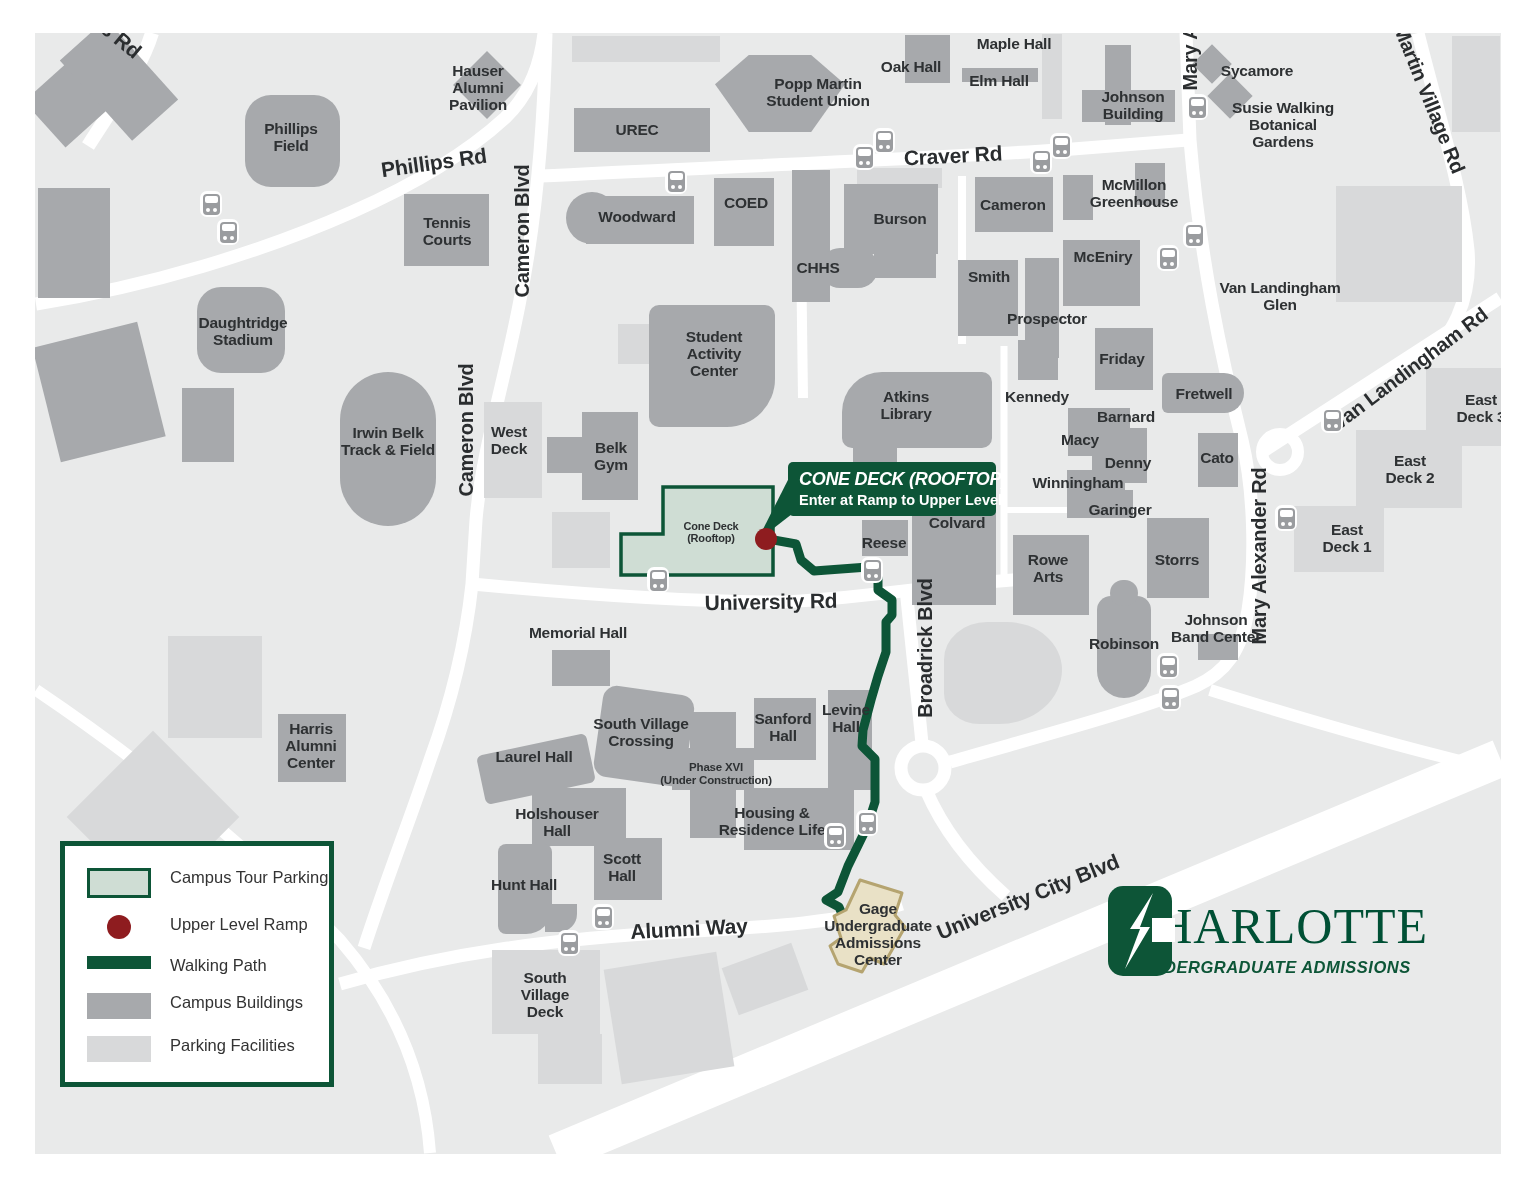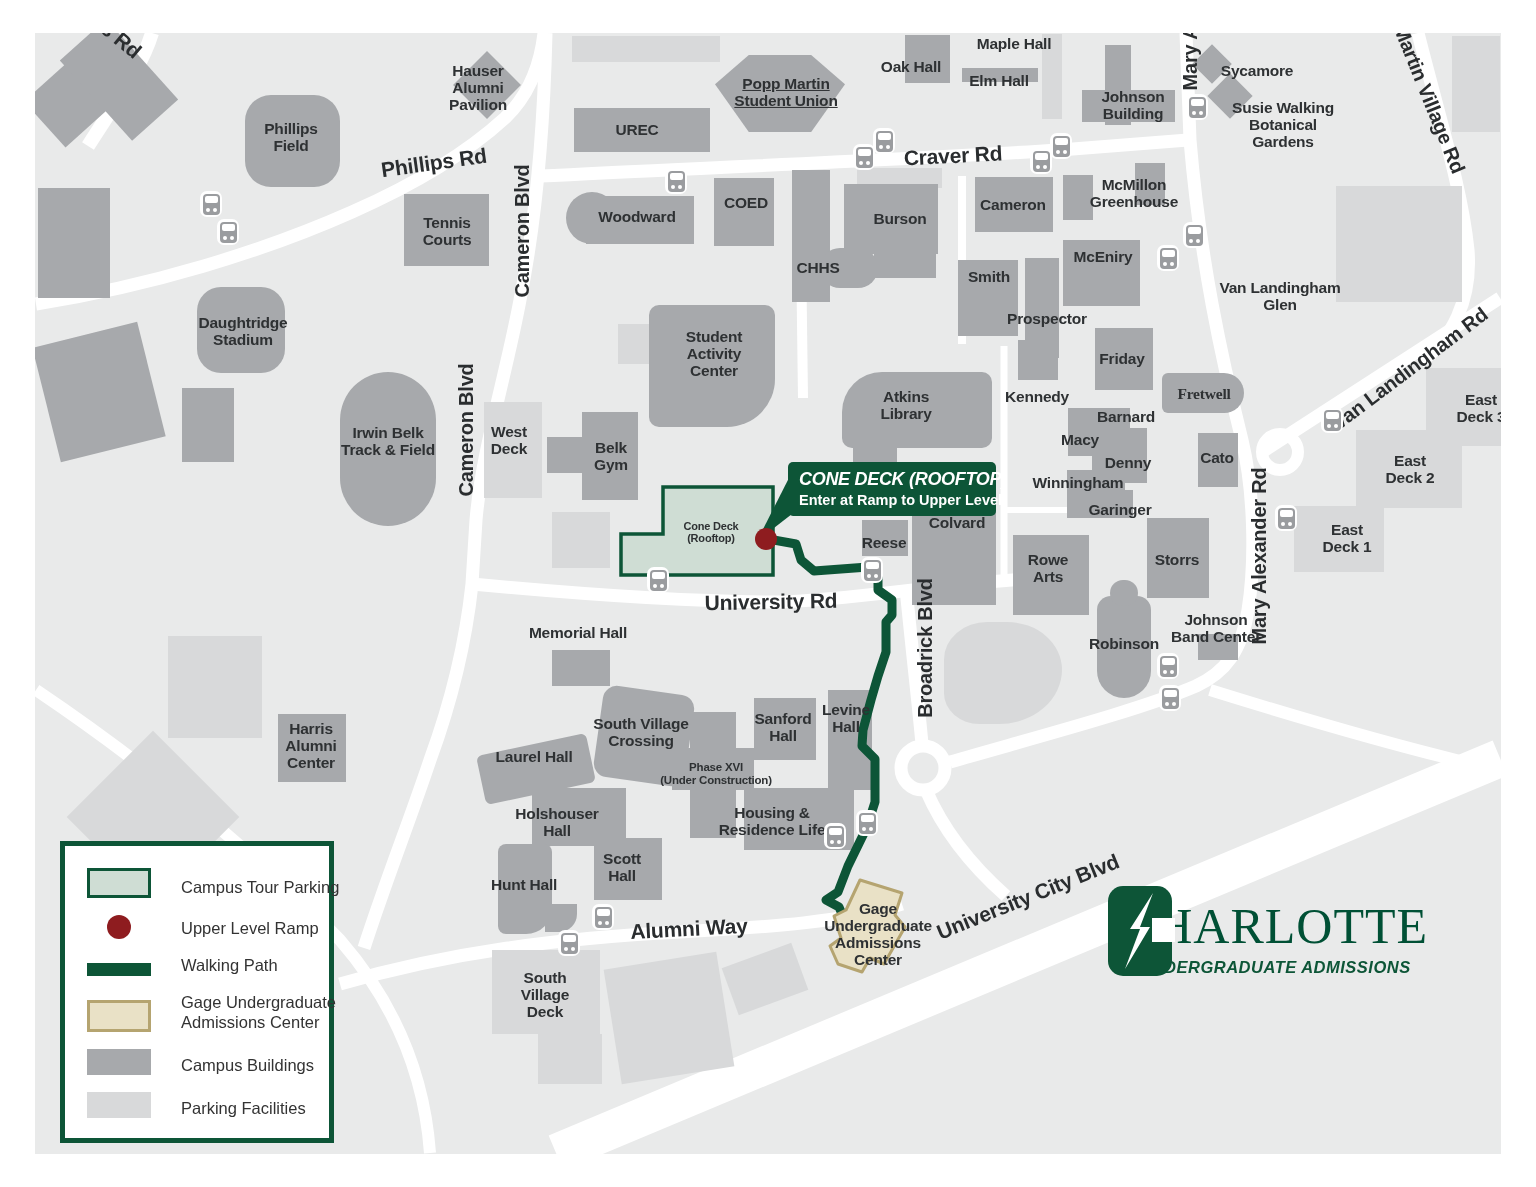--- a/index.html
+++ b/index.html
@@ -18,21 +18,21 @@
   .bus i{display:block;width:100%;height:100%;background:#9a9c9f;border-radius:4px;position:relative;}
   .bus i b{position:absolute;left:2px;right:2px;top:2px;height:7px;background:#fff;border-radius:2px;}
   .bus i u{position:absolute;bottom:3px;width:4px;height:4px;background:#fff;border-radius:50%;}
   .bus i u.l{left:3px}.bus i u.r{right:3px}
   #callout{position:absolute;left:753px;top:429px;width:208px;z-index:6;background:#0d5537;
            border-radius:5px;padding:7px 11px 8px 11px;color:#fff;box-sizing:border-box;}
   #callout .t{font-size:18px;font-weight:bold;font-style:italic;letter-spacing:-0.3px;white-space:nowrap;}
   #callout .s{font-size:14.5px;font-weight:bold;margin-top:2px;white-space:nowrap;}
   #legend{position:absolute;left:25px;top:808px;width:274px;z-index:7;background:#ffffff;
           border:5px solid #0d5537;box-sizing:border-box;padding:22px 12px 20px 22px;}
-  .lg-row{display:flex;align-items:flex-end;gap:30px;margin-bottom:17px;}
+  .lg-row{display:flex;align-items:flex-start;gap:19px;margin-bottom:17px;}
   .lg-row:last-child{margin-bottom:0;}
   .lg-sw{width:64px;flex:0 0 64px;display:flex;justify-content:center;}
   .lg-label{font-size:16.5px;color:#333;white-space:pre;line-height:1.2;}
   .sw-tour{width:60px;height:24px;background:#cfddd4;border:3px solid #0d5537;}
   .sw-ramp{width:24px;height:24px;background:#8e1c1f;border-radius:50%;}
   .sw-path{width:64px;height:13px;background:#0d5537;}
   .sw-gage{width:60px;height:26px;background:#e9e1c6;border:3px solid #b5a470;}
   .sw-bldg{width:64px;height:26px;background:#a7a9ac;}
   .sw-park{width:64px;height:26px;background:#d8d9da;}
   #logo{position:absolute;left:1070px;top:852px;width:340px;z-index:7;text-align:center;}
@@ -61,27 +61,20 @@
           <div class="lg-sw">
             <span class="sw-ramp"></span>
           </div>
           <div class="lg-label">Upper Level Ramp</div>
         </div>
         <div class="lg-row">
           <div class="lg-sw">
             <span class="sw-path"></span>
           </div>
           <div class="lg-label">Walking Path</div>
-        </div>
-        <div class="lg-row">
-          <div class="lg-sw">
-            <span class="sw-gage"></span>
-          </div>
-          <div class="lg-label">Gage Undergraduate
-Admissions Center</div>
         </div>
         <div class="lg-row">
           <div class="lg-sw">
             <span class="sw-bldg"></span>
           </div>
           <div class="lg-label">Campus Buildings</div>
         </div>
         <div class="lg-row">
           <div class="lg-sw">
             <span class="sw-park"></span>
@@ -211,21 +204,21 @@
         <circle cx="766" cy="539" r="11" fill="#8e1c1f"></circle>
       </svg>
       <div class="plabel" style="left: 256px; top: 104px;">Phillips
 Field</div>
       <div class="plabel" style="left: 443px; top: 55px;">Hauser
 Alumni
 Pavilion</div>
       <div class="plabel" style="left: 876px; top: 14px; margin-top: 20px;">Oak Hall</div>
       <div class="plabel" style="left: 979px; top: 11px;">Maple Hall</div>
       <div class="plabel" style="left: 964px; top: 48px;">Elm Hall</div>
-      <div class="plabel" style="left: 751px; top: 59px; text-decoration: underline;">Popp Martin
+      <div class="plabel" style="left: 783px; top: 59px;">Popp Martin
 Student Union</div>
       <div class="plabel" style="left: 602px; top: 97px;">UREC</div>
       <div class="plabel" style="left: 1098px; top: 72px;">Johnson
 Building</div>
       <div class="plabel" style="left: 1222px; top: 38px;">Sycamore</div>
       <div class="plabel" style="left: 1248px; top: 92px;">Susie Walking
 Botanical
 Gardens</div>
       <div class="plabel" style="left: 412px; top: 198px;">Tennis
 Courts</div>
@@ -240,21 +233,21 @@
       <div class="plabel" style="left: 1068px; top: 224px;">McEniry</div>
       <div class="plabel" style="left: 1012px; top: 286px;">Prospector</div>
       <div class="plabel" style="left: 1245px; top: 263px;">Van Landingham
 Glen</div>
       <div class="plabel" style="left: 208px; top: 298px;">Daughtridge
 Stadium</div>
       <div class="plabel" style="left: 679px; top: 321px;">Student
 Activity
 Center</div>
       <div class="plabel" style="left: 1087px; top: 326px;">Friday</div>
-      <div class="plabel" style="left: 1169px; top: 361px; font-family: Liberation Serif, serif;">Fretwell</div>
+      <div class="plabel" style="left: 1169px; top: 361px;">Fretwell</div>
       <div class="plabel" style="left: 871px; top: 372px;">Atkins
 Library</div>
       <div class="plabel" style="left: 1002px; top: 364px;">Kennedy</div>
       <div class="plabel" style="left: 1091px; top: 384px;">Barnard</div>
       <div class="plabel" style="left: 1045px; top: 407px;">Macy</div>
       <div class="plabel" style="left: 1093px; top: 430px;">Denny</div>
       <div class="plabel" style="left: 1043px; top: 450px;">Winningham</div>
       <div class="plabel" style="left: 1085px; top: 477px;">Garinger</div>
       <div class="plabel" style="left: 1182px; top: 425px;">Cato</div>
       <div class="plabel" style="left: 1446px; top: 375px;">East

